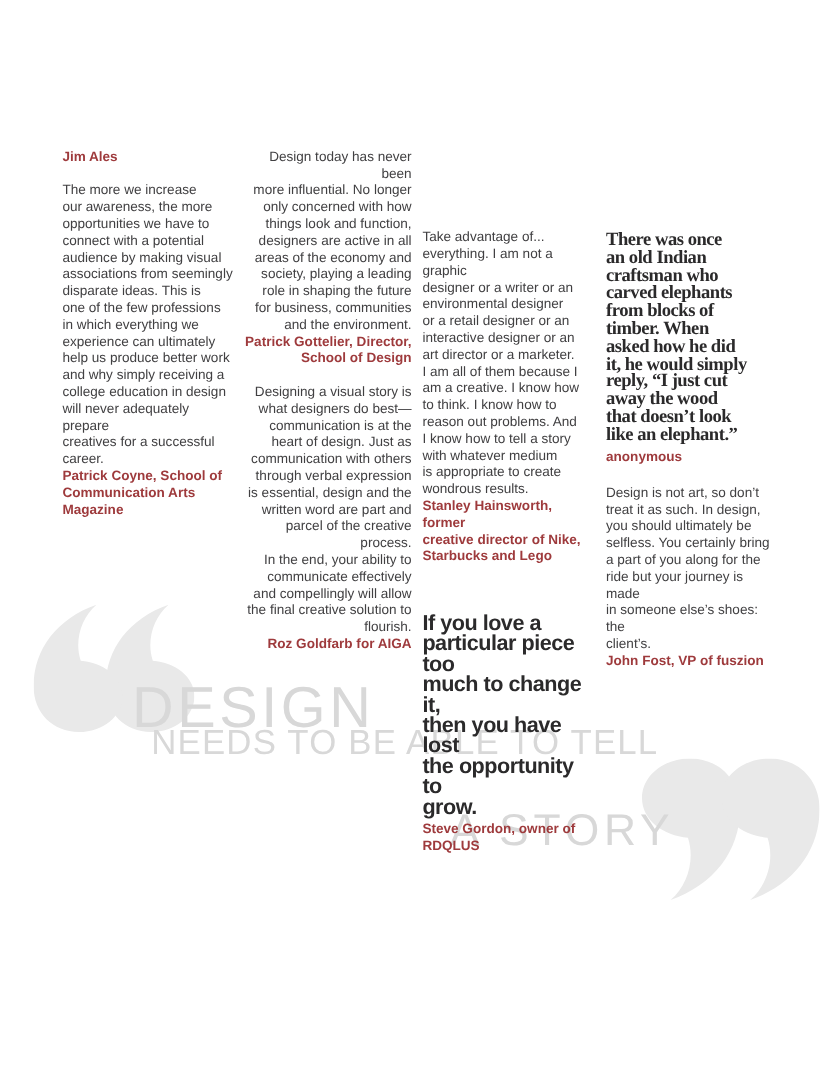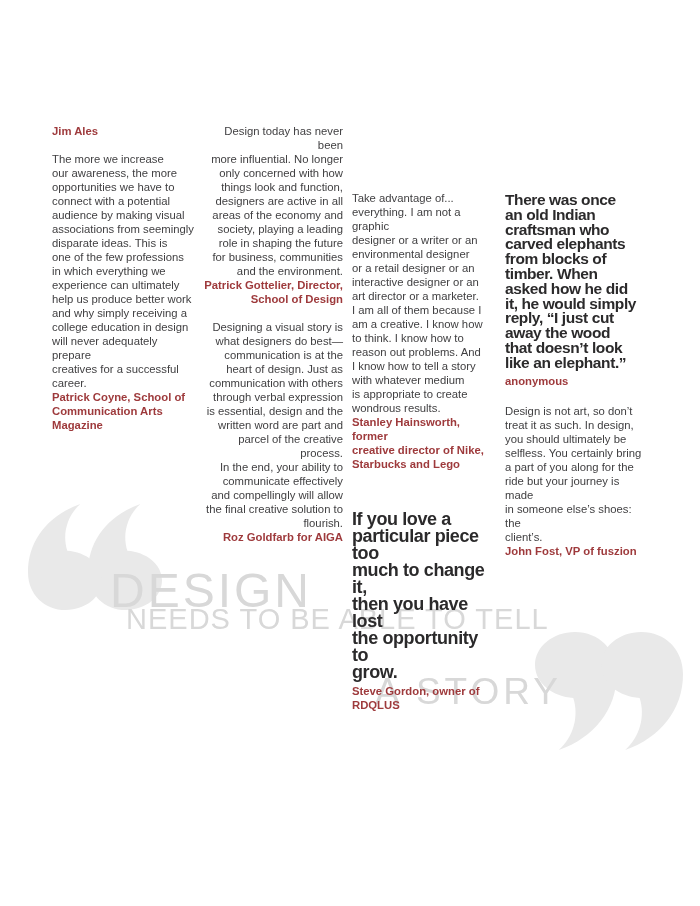--- a/index.html
+++ b/index.html
@@ -11,21 +11,21 @@
   .col1{left:52px;top:124px;width:142px;}
   .col2{left:203px;top:124px;width:140px;text-align:right;}
   .col3{left:352px;top:191px;width:142px;}
   .col4{left:505px;top:193px;width:138px;}
 
   .hl{
     font-size:16.5px;line-height:16px;font-weight:600;letter-spacing:-0.4px;
     color:#2b2a2b;white-space:pre-line;margin:0 0 3px 0;
   }
   .col3 .hl{font-size:18px;line-height:17px;margin-top:40px;}
-  .col4 .hl{font-size:15.5px;line-height:14.8px;}
+  .col4 .hl{font-size:15.5px;line-height:14.8px;font-family:Liberation Serif, serif;}
   .body{
     font-size:11.3px;line-height:14px;color:#414042;
     white-space:pre-line;margin:0;
   }
   .attr{
     font-size:11.3px;line-height:14px;color:#9e3a3c;
     white-space:pre-line;margin:0 0 14px 0;font-weight:bold;
   }
   .attr.last{margin-bottom:0;}
   .gap16{margin-bottom:16px;}

